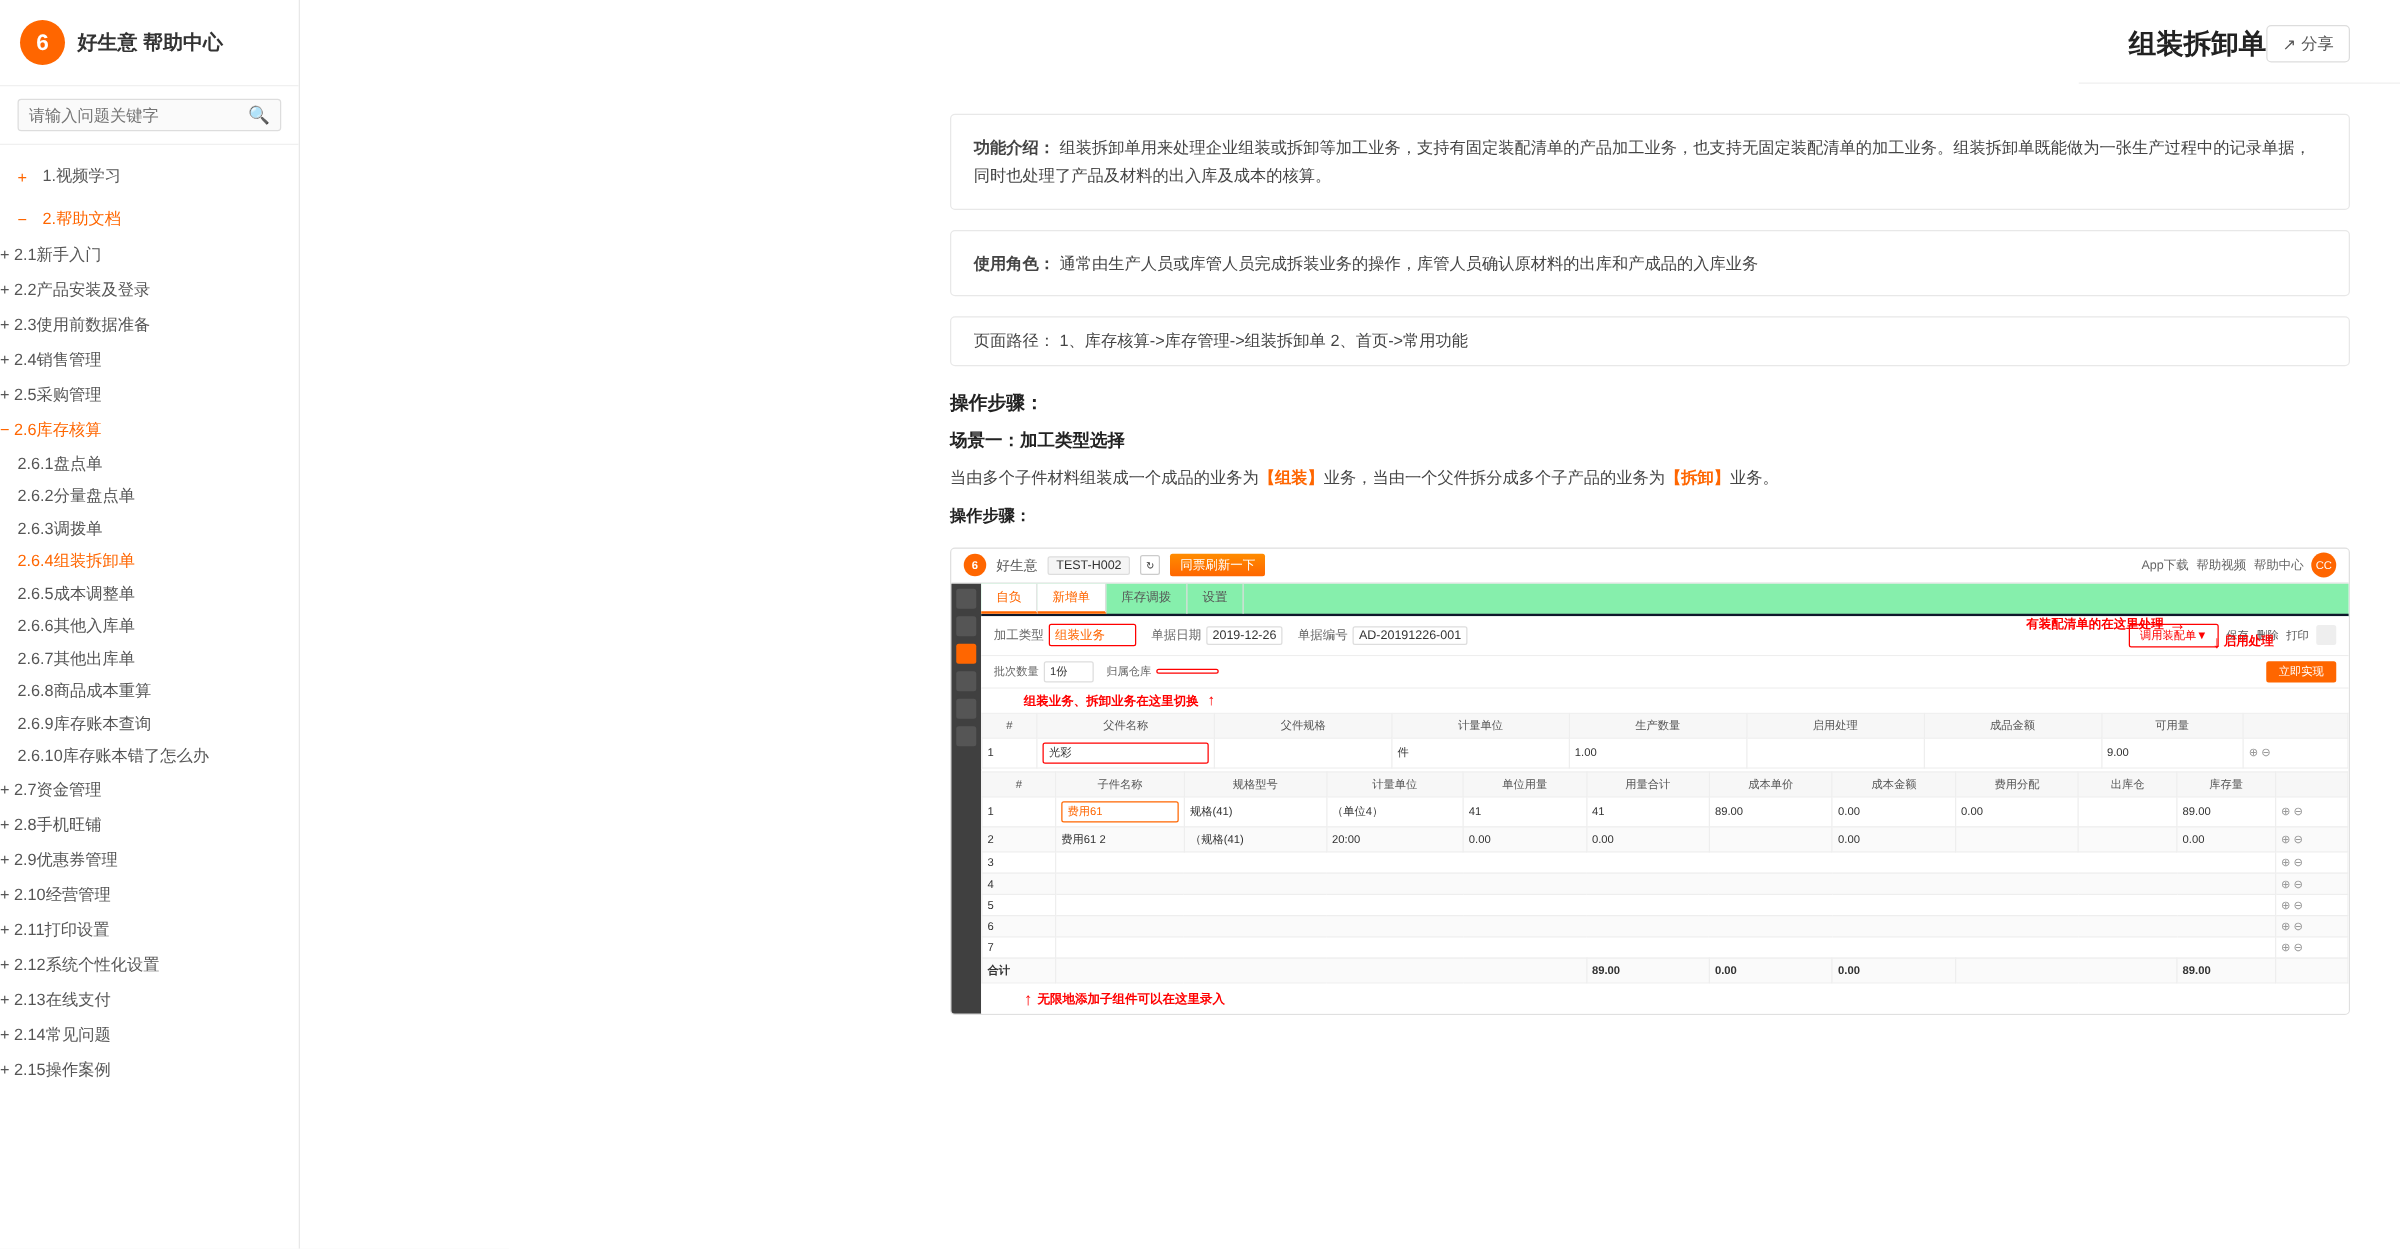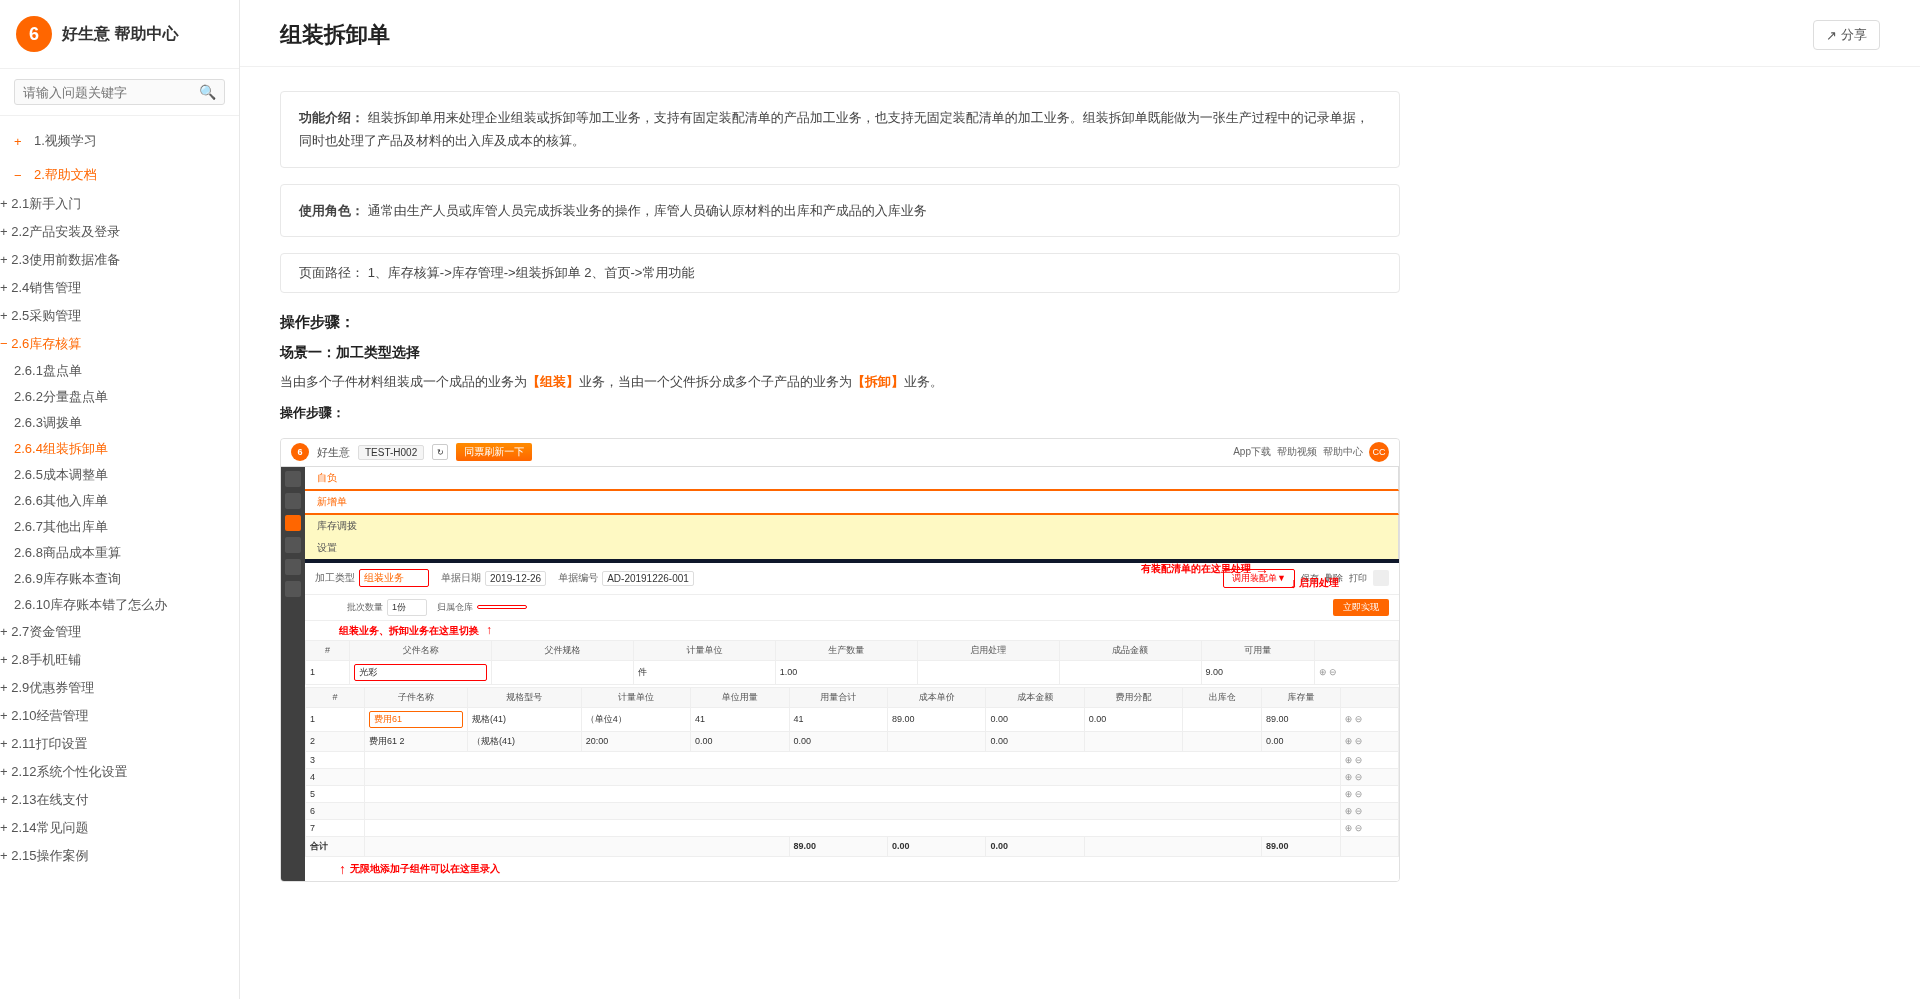--- a/index.html
+++ b/index.html
@@ -112,20 +112,21 @@
     }
     .nav-sub-sub-item.active { color: #f60; }
 
     
     .main-content {
       flex: 1;
       overflow-y: auto;
       background: #fff;
       display: flex;
       flex-direction: column;
+      align-items: flex-end;
     }
     .main-header {
       display: flex;
       align-items: center;
       justify-content: space-between;
       padding: 20px 40px 16px;
       border-bottom: 1px solid #f0f0f0;
     }
     .main-title {
       font-size: 22px;
@@ -281,23 +282,22 @@
       width: 16px; height: 16px;
       background: #555;
       border-radius: 2px;
     }
     .app-main {
       flex: 1;
       background: #fff;
     }
     .app-tabs {
       display: flex;
-      background: #fef9c3;
-      border-bottom: 4px solid #0f172a;
-      flex-direction: column;
+      background: #86efac;
+      border-bottom: 2px solid #0f172a;
     }
     .app-tab {
       padding: 4px 12px;
       font-size: 10px;
       color: #555;
       cursor: pointer;
       border-right: 1px solid #ddd;
     }
     .app-tab.active {
       background: #fff;
@@ -522,21 +522,21 @@
                 <div style="width:16px;height:16px;background:#eee;border-radius:2px;"></div>
               </div>
 
               <div style="position:absolute;top:-2px;right:130px;display:flex;align-items:center;gap:4px;">
                 <span style="color:#f00;font-size:10px;font-weight:bold;white-space:nowrap;">有装配清单的在这里处理</span>
                 <span style="color:#f00;font-size:14px;">→</span>
               </div>
             </div>
 
             <div style="background:#fff;padding:4px 10px;border-bottom:1px solid #eee;display:flex;align-items:center;gap:10px;position:relative;">
-              <div style="display:flex;align-items:center;gap:4px;margin-left:32px;">
+              <div style="display:flex;align-items:center;gap:4px;">
                 <span style="font-size:9px;color:#666;">批次数量</span>
                 <div style="border:1px solid #ddd;border-radius:2px;padding:1px 4px;font-size:9px;width:40px;">1份</div>
               </div>
               <div style="display:flex;align-items:center;gap:4px;">
                 <span style="font-size:9px;color:#666;">归属仓库</span>
                 <div style="border:1px solid #ddd;border-radius:2px;padding:1px 24px;font-size:9px;color:#333;border-color:#f00;"></div>
               </div>
               <div style="margin-left:auto;">
                 <div style="background:#f60;color:#fff;border-radius:2px;padding:2px 10px;font-size:9px;">立即实现</div>
               </div>

